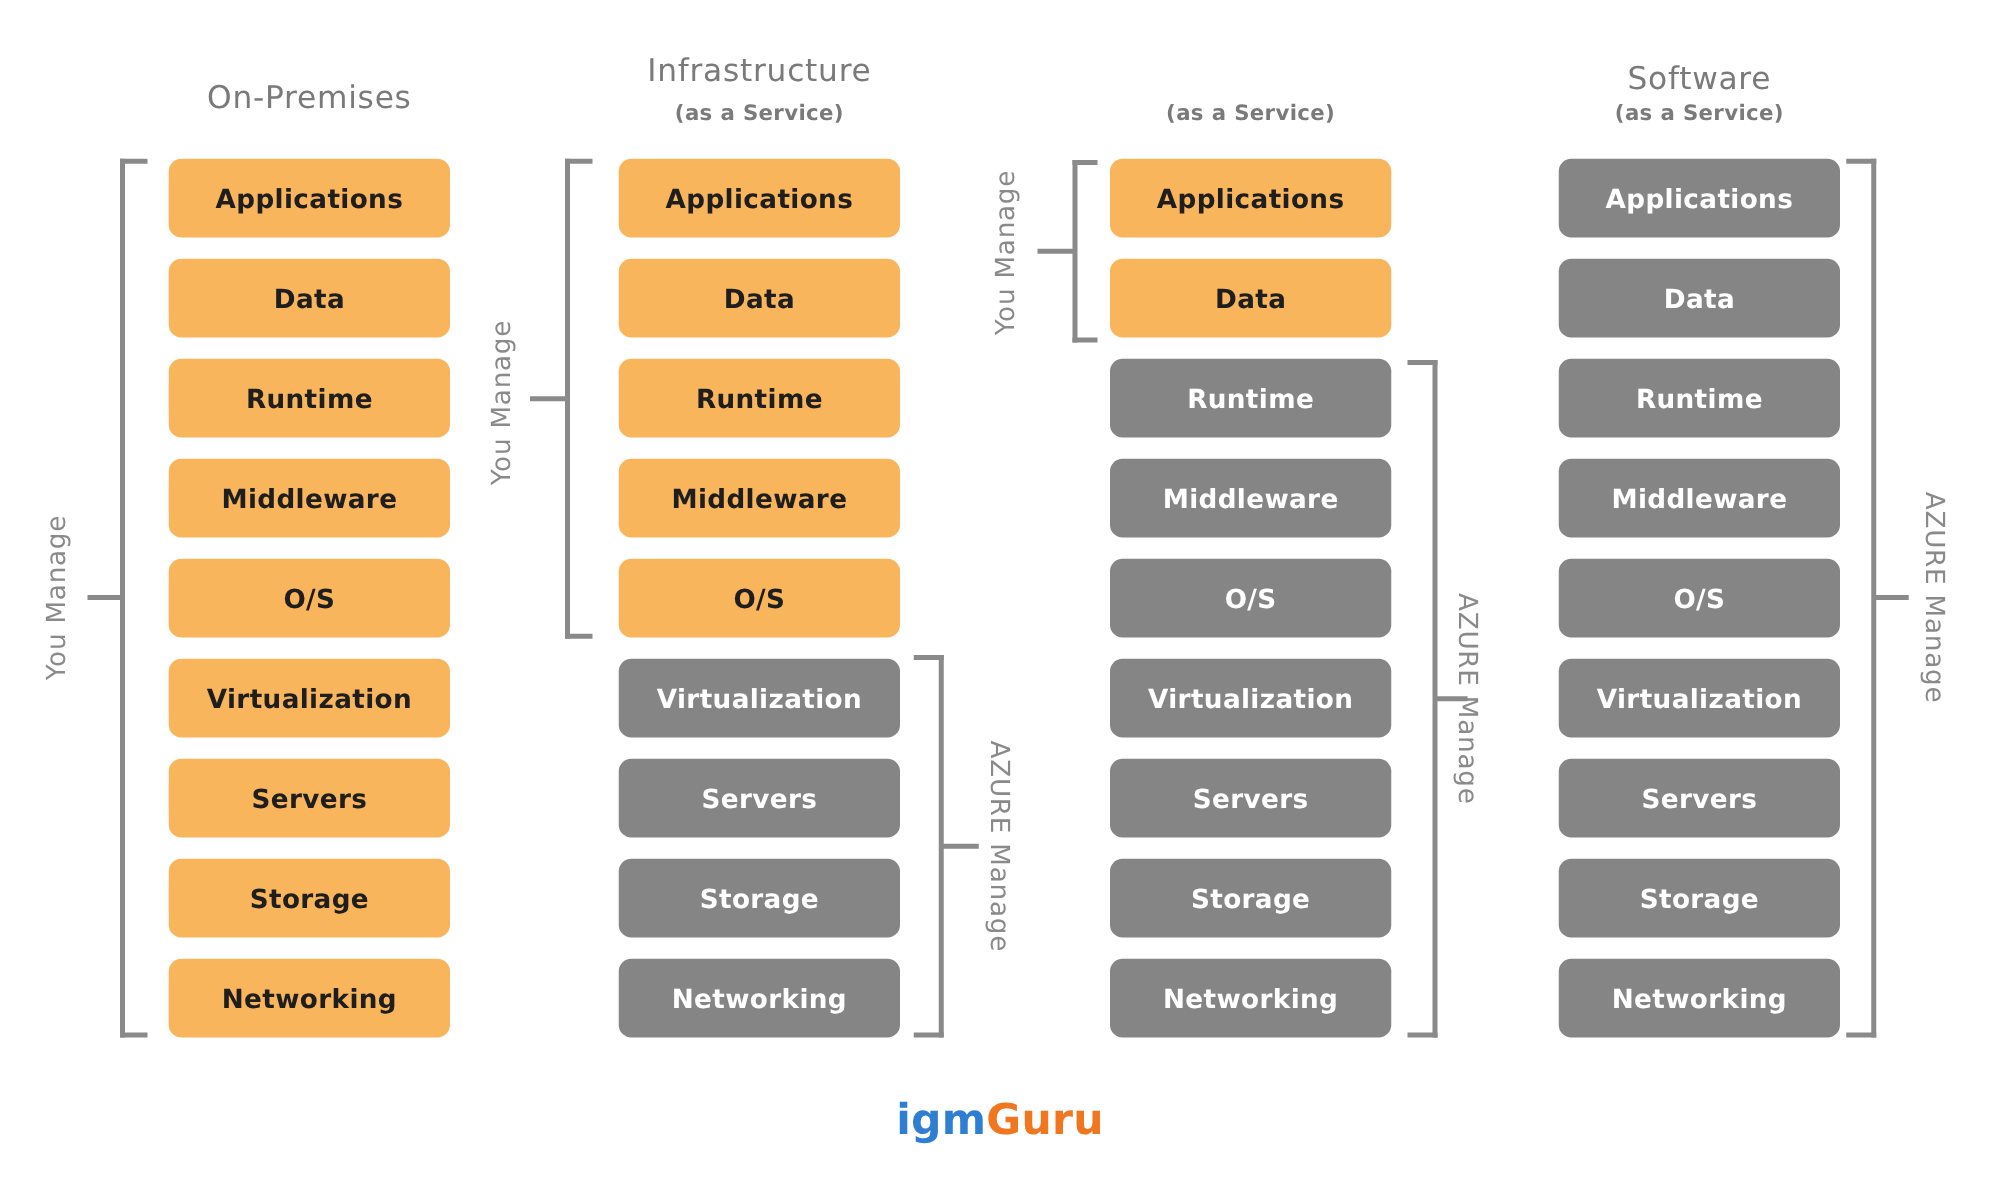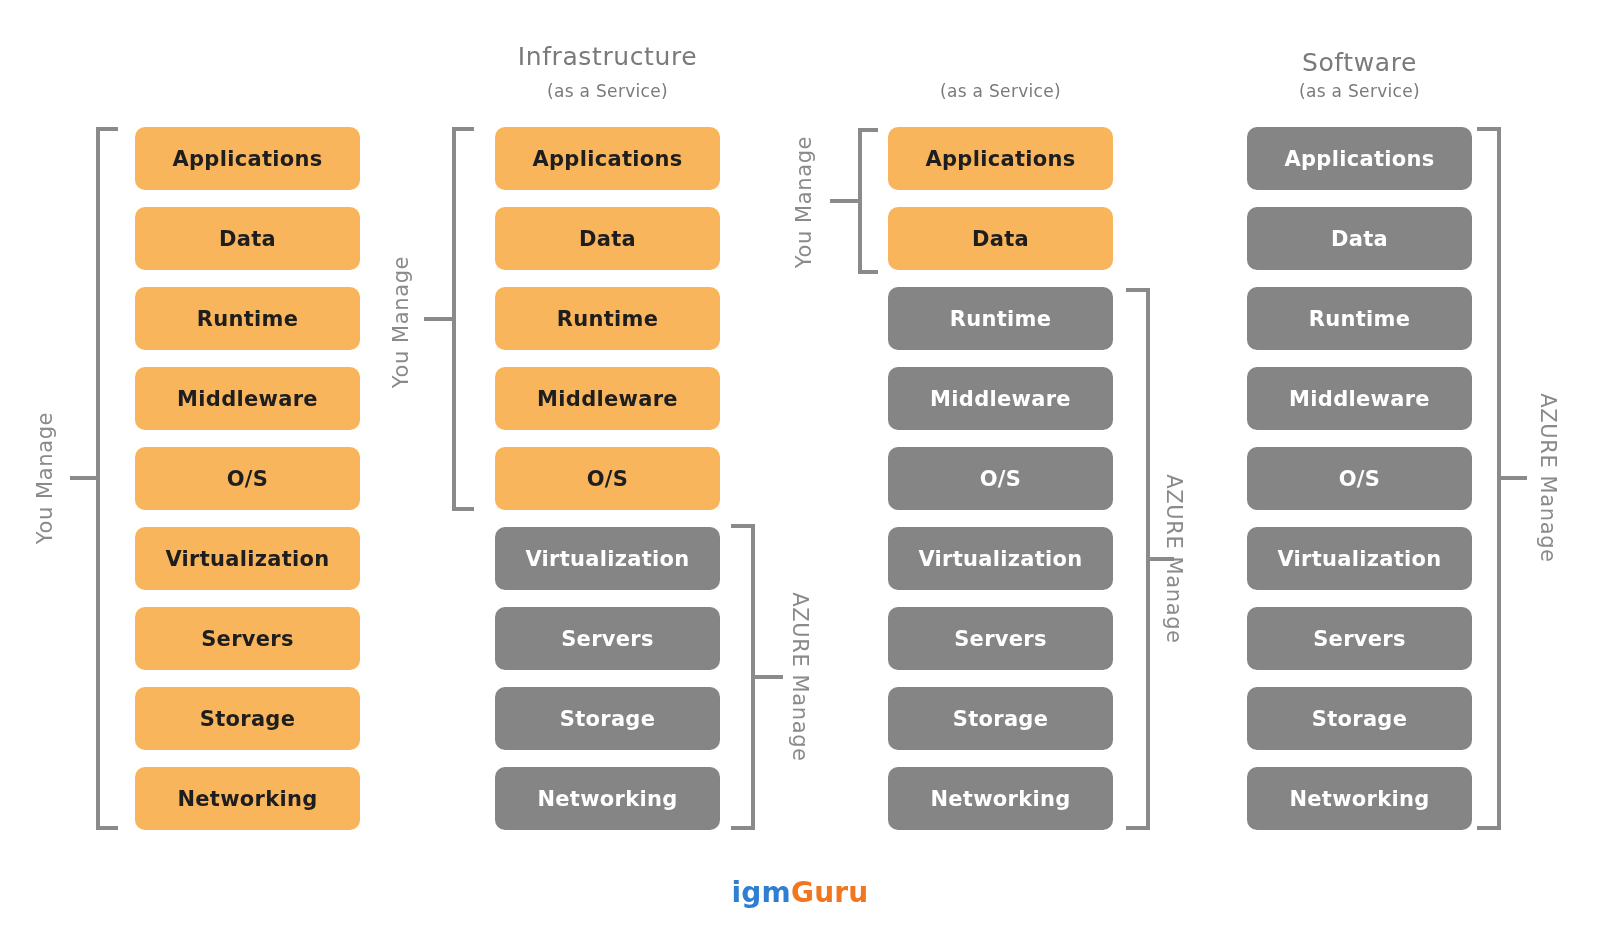--- a/index.html
+++ b/index.html
@@ -12,21 +12,21 @@
   }
 
   .col-title{
     position:absolute; width:225px; text-align:center;
     color:var(--heading-gray,#7a7a7a);
     font-size:25px; font-weight:500; letter-spacing:.6px; line-height:1.1;
   }
   .col-sub{
     position:absolute; width:225px; text-align:center;
     color:var(--heading-gray,#7a7a7a);
-    font-size:17px; letter-spacing:.3px;
+    font-size:17px; letter-spacing:.3px;font-weight:bold;
   }
 
   .stack{
     position:absolute; top:127px; width:225px;
     display:flex; flex-direction:column; gap:17px;
   }
   .box{
     height:63px; border-radius:10px;
     display:flex; align-items:center; justify-content:center;
     font-size:21px; font-weight:600; letter-spacing:.3px;
@@ -49,30 +49,31 @@
 
   .vlabel{
     position:absolute; color:var(--line-gray,#8a8a8a);
     font-size:21px; letter-spacing:.6px; white-space:nowrap;
   }
   .vlabel.up{ writing-mode:vertical-rl; transform:translate(-50%,-50%) rotate(180deg); }
   .vlabel.down{ writing-mode:vertical-rl; transform:translate(-50%,-50%); }
 
   .logo{
     position:absolute; left:0; top:876px; width:1600px;
-    text-align:center; font-size:28px; font-weight:700; letter-spacing:.2px;
+    text-align:center; font-size:34px; font-weight:700; letter-spacing:.2px;
   }
   .logo .blue{ color:var(--logo-blue,#2e7ed1); }
   .logo .orange{ color:var(--logo-orange,#f0761f); }
 </style>
 </head>
 <body>
 
 <div class="canvas">
 
+  <div class="col-title" style="left:135px; top:64px;">On-Premises</div>
 
   <div class="col-title" style="left:495px; top:43px;">Infrastructure</div>
   <div class="col-sub" style="left:495px; top:81px;">(as a Service)</div>
 
   <div class="col-sub" style="left:888px; top:81px;">(as a Service)</div>
 
   <div class="col-title" style="left:1247px; top:49px;">Software</div>
   <div class="col-sub" style="left:1247px; top:81px;">(as a Service)</div>
 
   <div class="stack" style="left:135px;">

